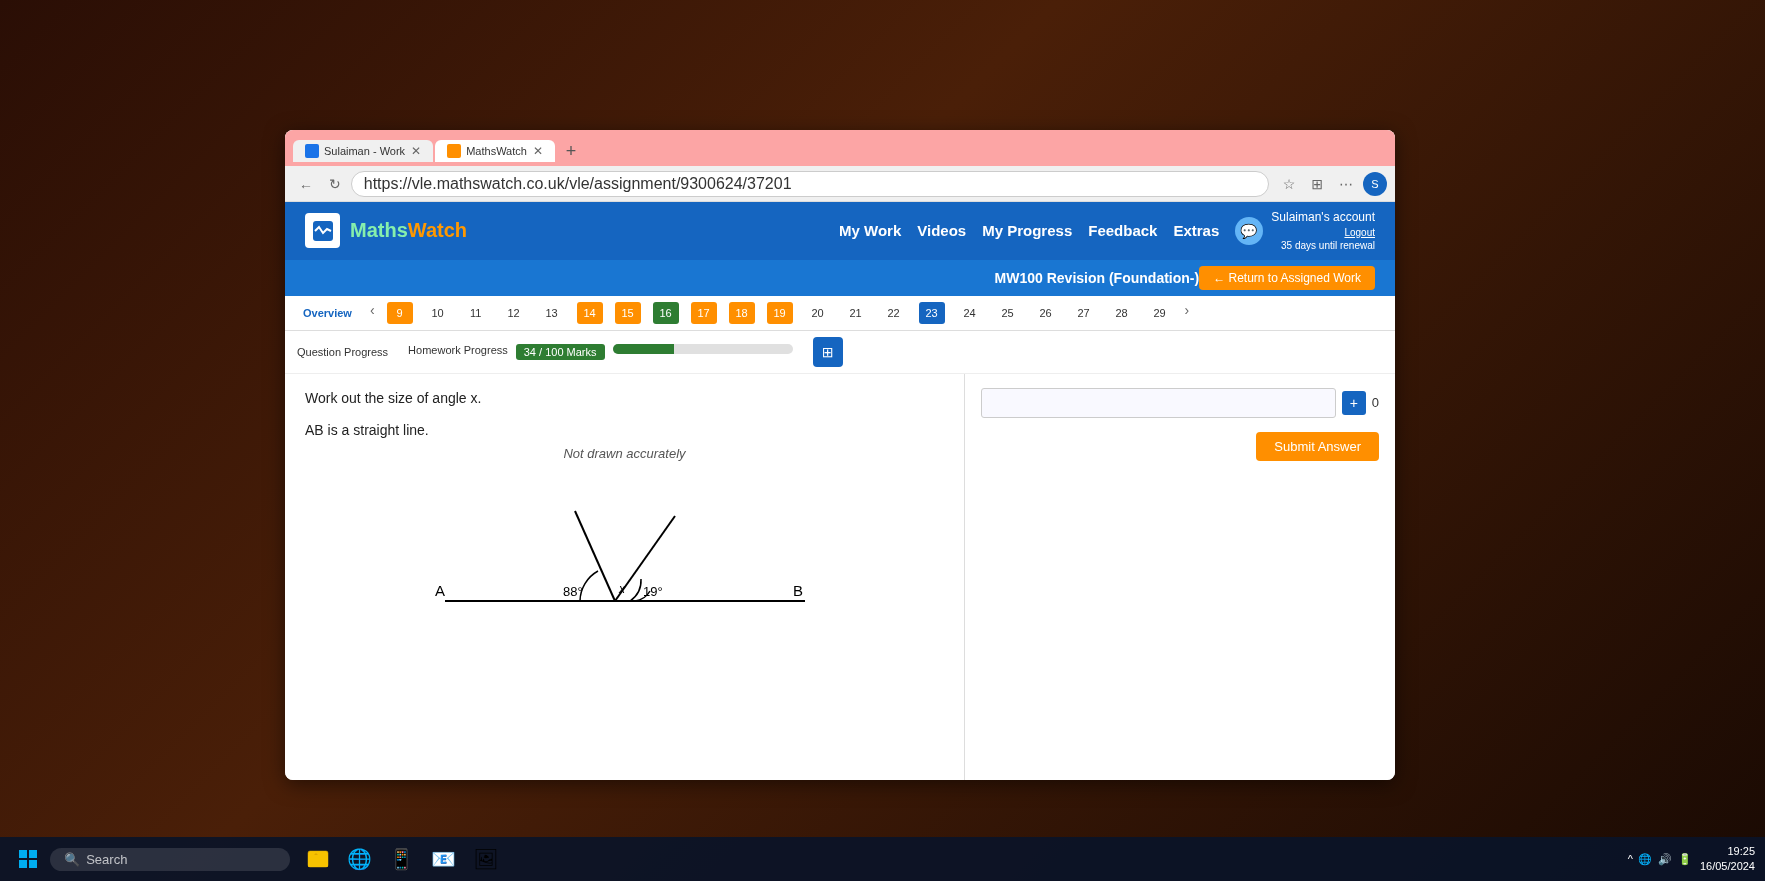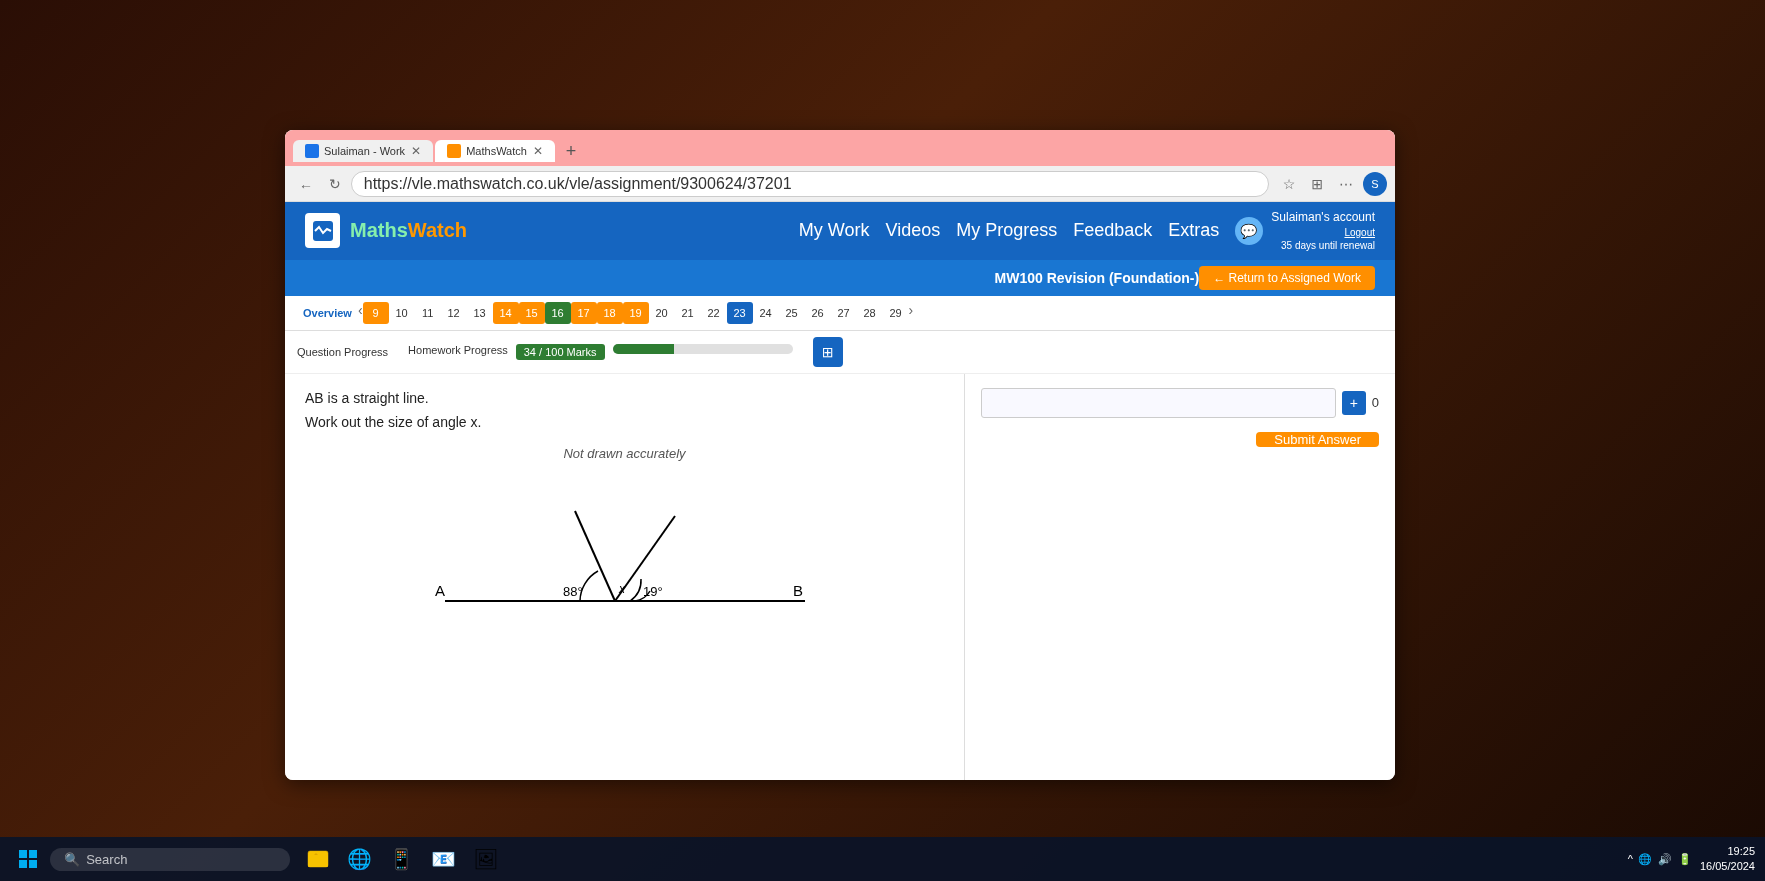--- a/index.html
+++ b/index.html
@@ -169,21 +169,22 @@
 
     .mw-nav {
       display: flex;
       align-items: center;
       gap: 16px;
     }
 
     .mw-nav a {
       color: white;
       text-decoration: none;
-      font-size: 18px;
+      font-size: 15px;
+      font-weight: bold;
     }
 
     .mw-account {
       display: flex;
       align-items: center;
       gap: 8px;
     }
 
     .mw-account-icon {
       width: 28px;
@@ -226,21 +227,21 @@
       gap: 5px;
     }
 
     
     .question-nav {
       background: white;
       border-bottom: 1px solid #ddd;
       padding: 6px 12px;
       display: flex;
       align-items: flex-start;
-      gap: 0;
+      gap: 12px;
     }
 
     .q-nav-item {
       width: 26px;
       height: 22px;
       display: flex;
       align-items: center;
       justify-content: center;
       font-size: 11px;
       border-radius: 3px;
@@ -411,21 +412,21 @@
 
     .answer-num {
       font-size: 13px;
       color: #333;
     }
 
     .submit-btn {
       background: #ff8f00;
       color: white;
       border: none;
-      padding: 0 18px;
+      padding: 7px 18px;
       border-radius: 4px;
       font-size: 13px;
       cursor: pointer;
       align-self: flex-end;
       margin-top: 4px;
     }
 
     
     .taskbar {
       position: absolute;
@@ -620,22 +621,22 @@
         <div class="hw-bar">
           <div class="hw-bar-fill"></div>
         </div>
       </div>
       <div class="calc-icon">⊞</div>
     </div>
 
     <div class="main-area">
 
       <div class="question-panel">
+        <p class="question-text normal" style="margin-bottom:16px;">Work out the size of angle x.</p>
         <p class="question-text normal">AB is a straight line.</p>
-        <p class="question-text normal" style="margin-bottom:16px;">Work out the size of angle x.</p>
 
         <p class="not-drawn">Not drawn accurately</p>
 
         <div class="geometry-container">
           <svg class="geo-svg" width="420" height="200" viewBox="0 0 420 200">
 
             <line x1="30" y1="130" x2="390" y2="130" stroke="black" stroke-width="2"></line>
 
             <line x1="200" y1="130" x2="160" y2="40" stroke="black" stroke-width="2"></line>
 

